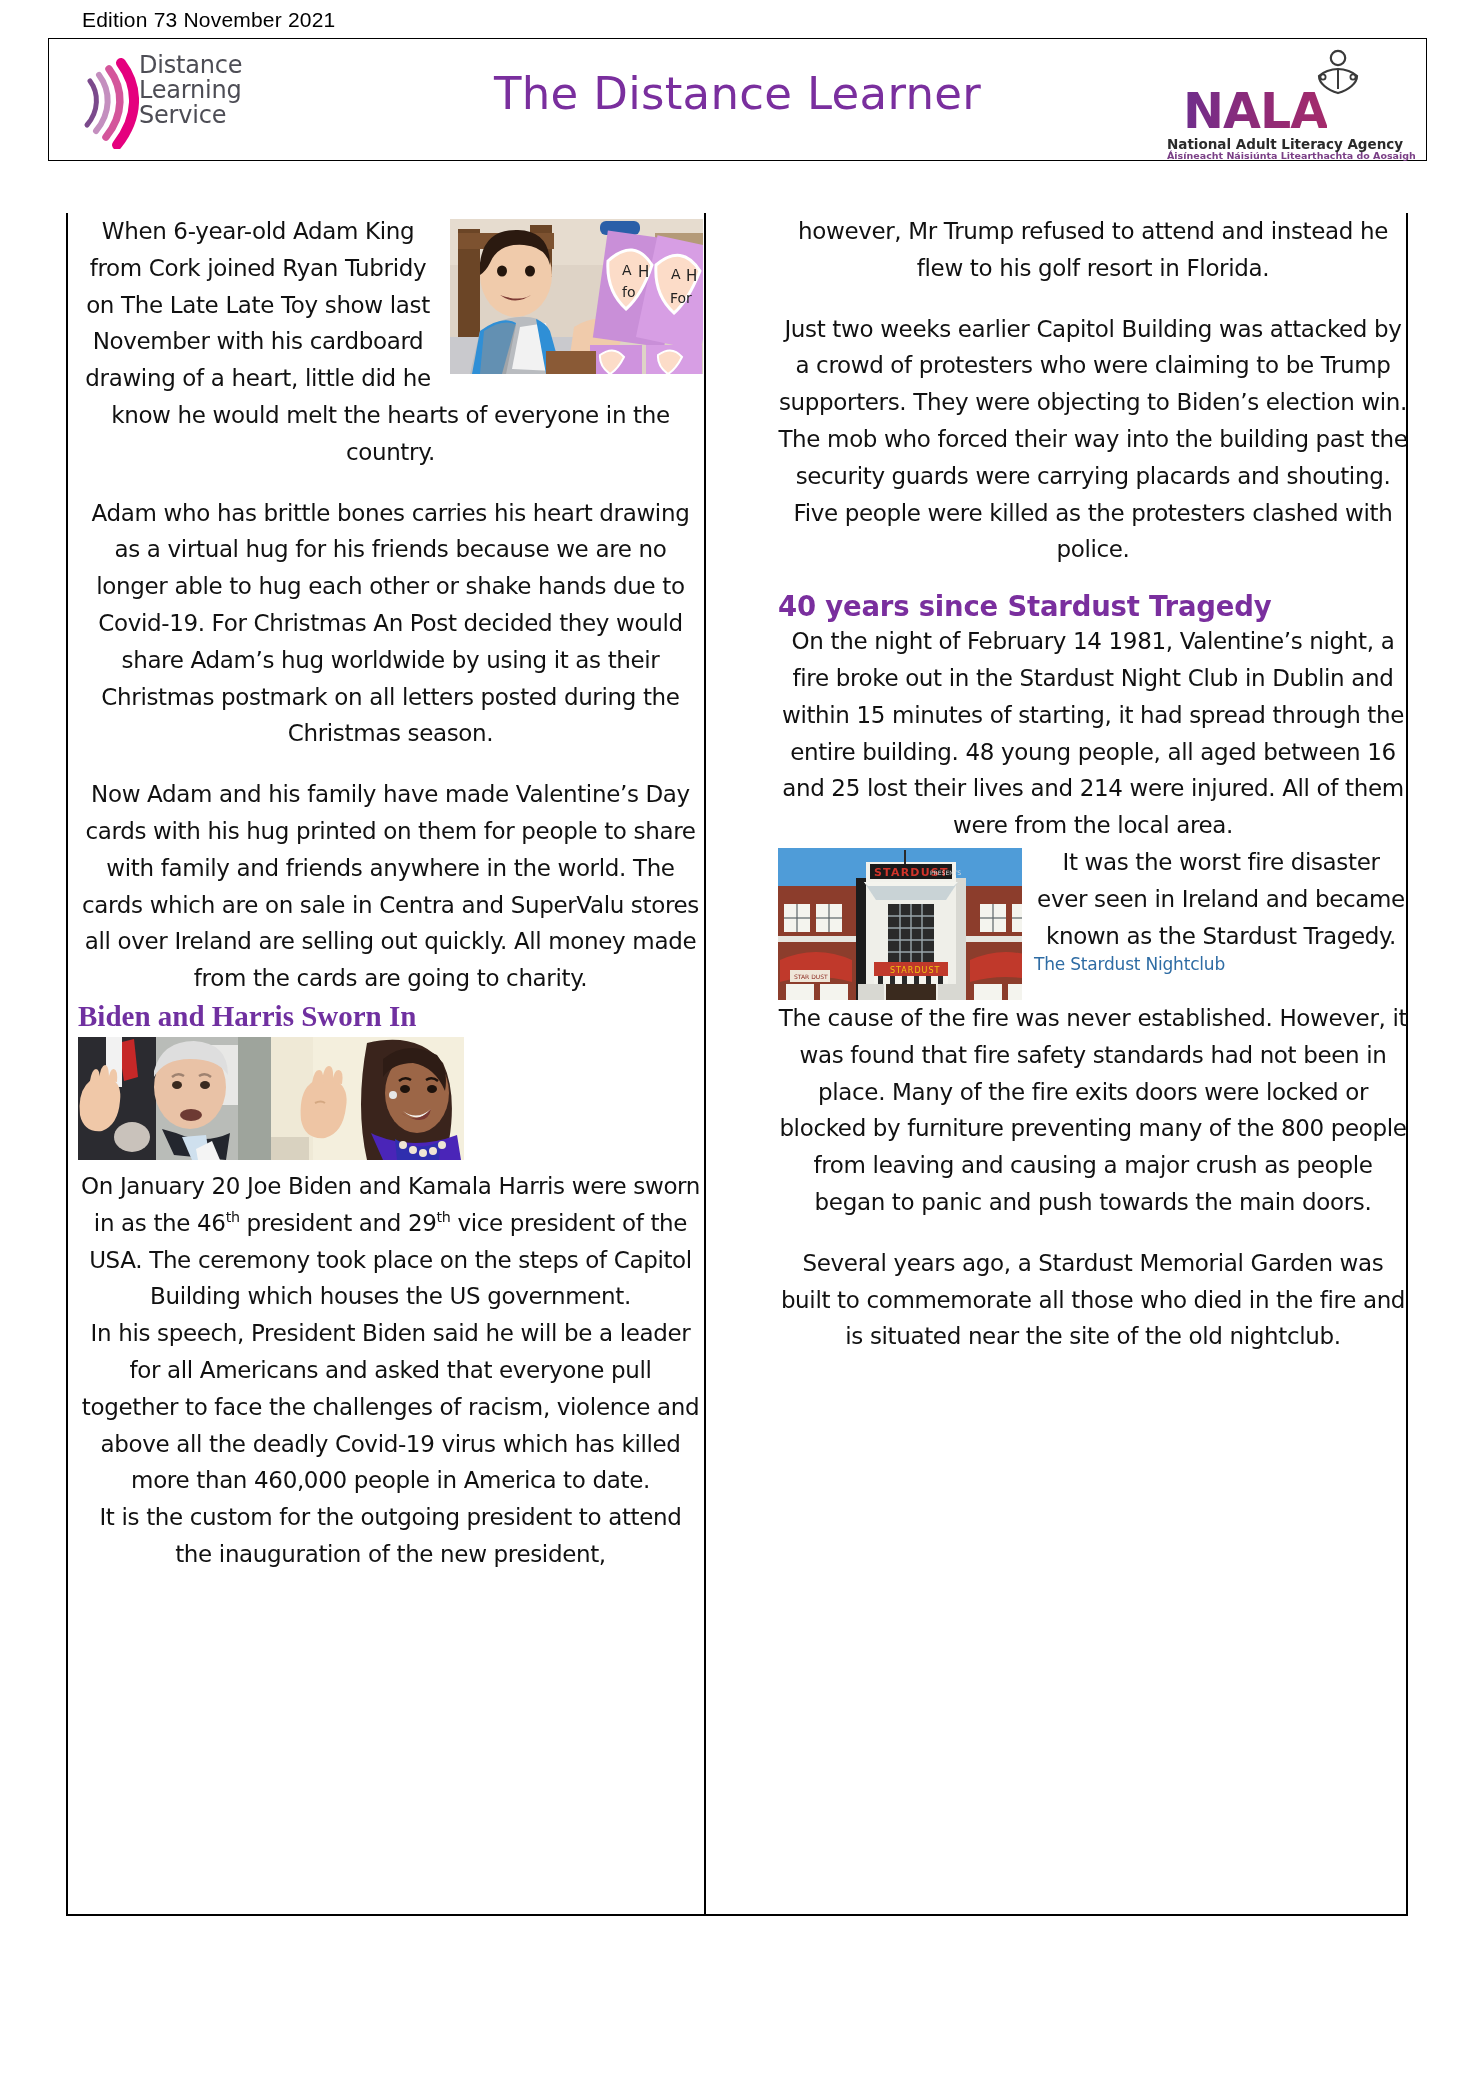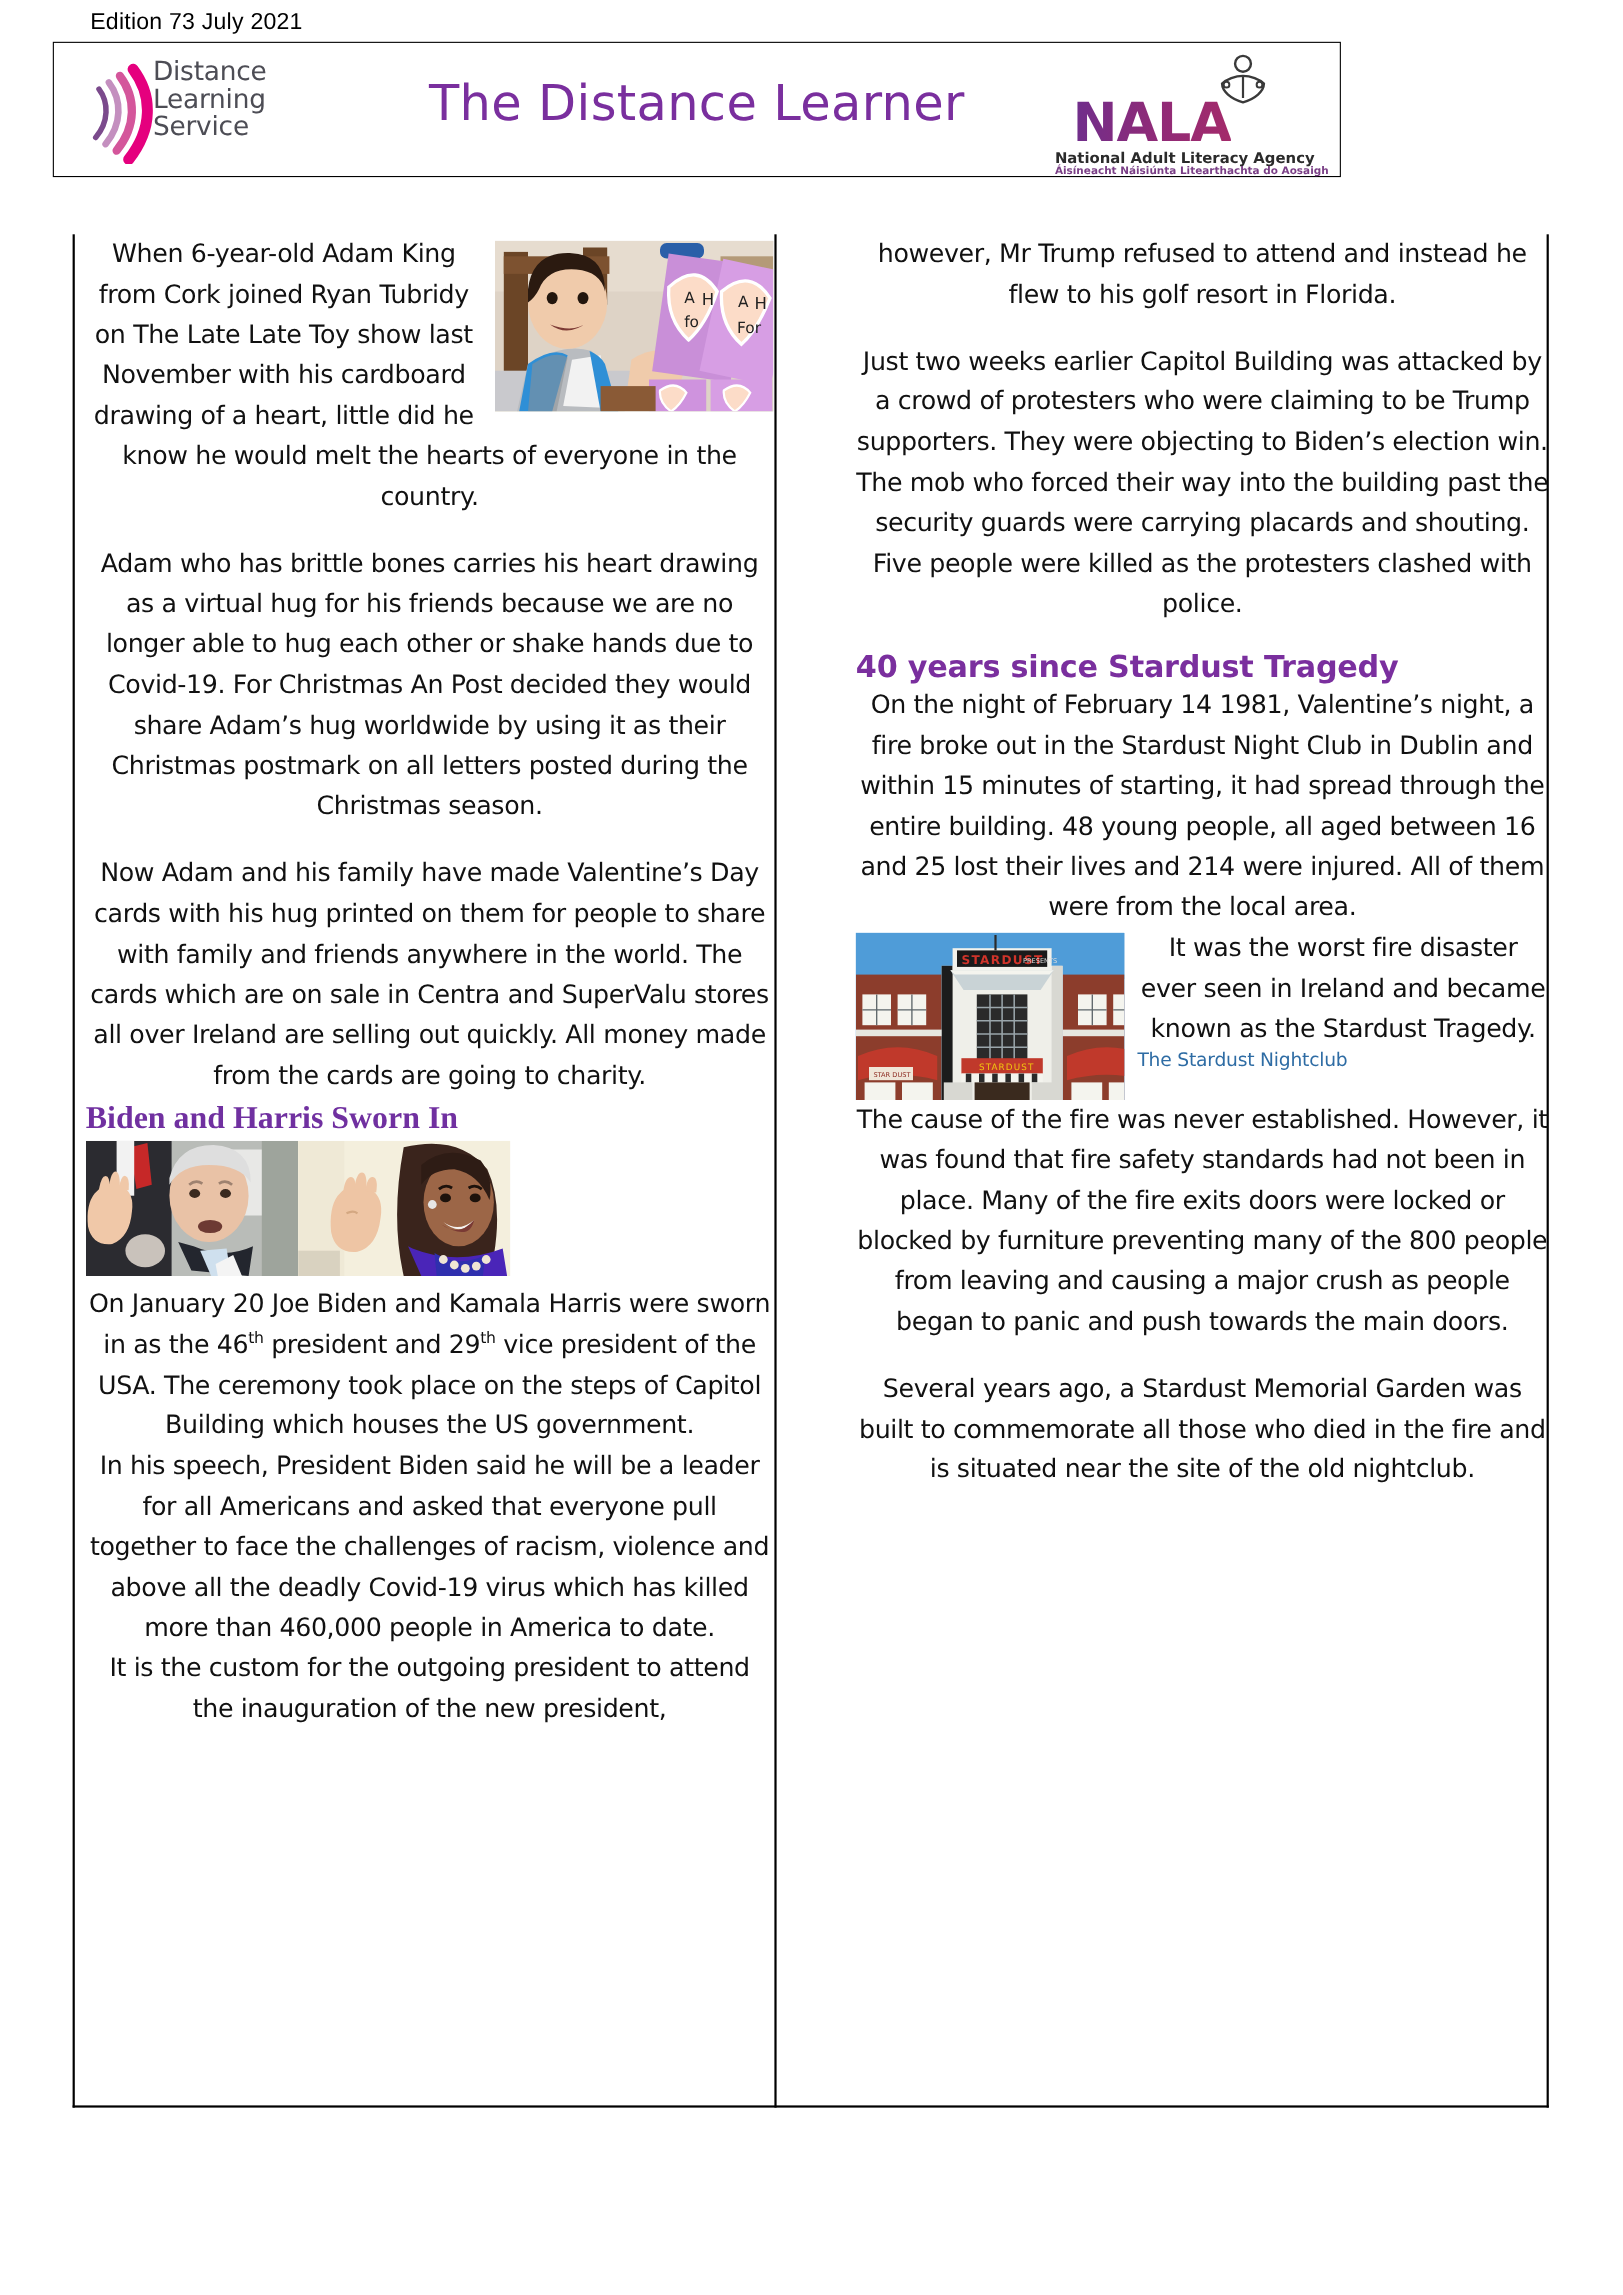--- a/index.html
+++ b/index.html
@@ -29,21 +29,21 @@
     font-size: 21px;
     letter-spacing: 0.2px;
     color: #000;
   }
 
   
   .masthead {
     position: absolute;
     left: 48px;
     top: 38px;
-    width: 1171px;
+    width: 1379px;
     height: 123px;
     border: 1.5px solid #000;
     box-sizing: border-box;
     background: #fff;
   }
   .dls-logo {
     position: absolute;
     left: 28px;
     top: 12px;
     width: 230px;
@@ -223,21 +223,21 @@
   .bh-left  { width: 193px; height: 123px; background: #cfd3d0; }
   .bh-right { width: 193px; height: 123px; background: #f2eddc; }
 
   .clearfix::after { content: ""; display: table; clear: both; }
 </style>
 </head>
 <body>
 
 <div class="page">
 
-  <div class="edition-line">Edition 73 July 2021</div>
+  <div class="edition-line">Edition 73 November 2021</div>
 
   <div class="masthead">
 
     <div class="dls-logo">
       <svg class="dls-arcs" viewBox="0 0 62 92">
         <path d="M44 6 C62 30, 62 60, 40 88" stroke="#e5007e" stroke-width="10" fill="none" stroke-linecap="round"></path>
         <path d="M32 12 C47 32, 47 58, 29 80" stroke="#d4569b" stroke-width="7.5" fill="none" stroke-linecap="round"></path>
         <path d="M22 18 C34 34, 34 56, 19 74" stroke="#c48fbf" stroke-width="6" fill="none" stroke-linecap="round"></path>
         <path d="M13 24 C22 36, 22 54, 10 68" stroke="#7b4a8c" stroke-width="5" fill="none" stroke-linecap="round"></path>
       </svg>

